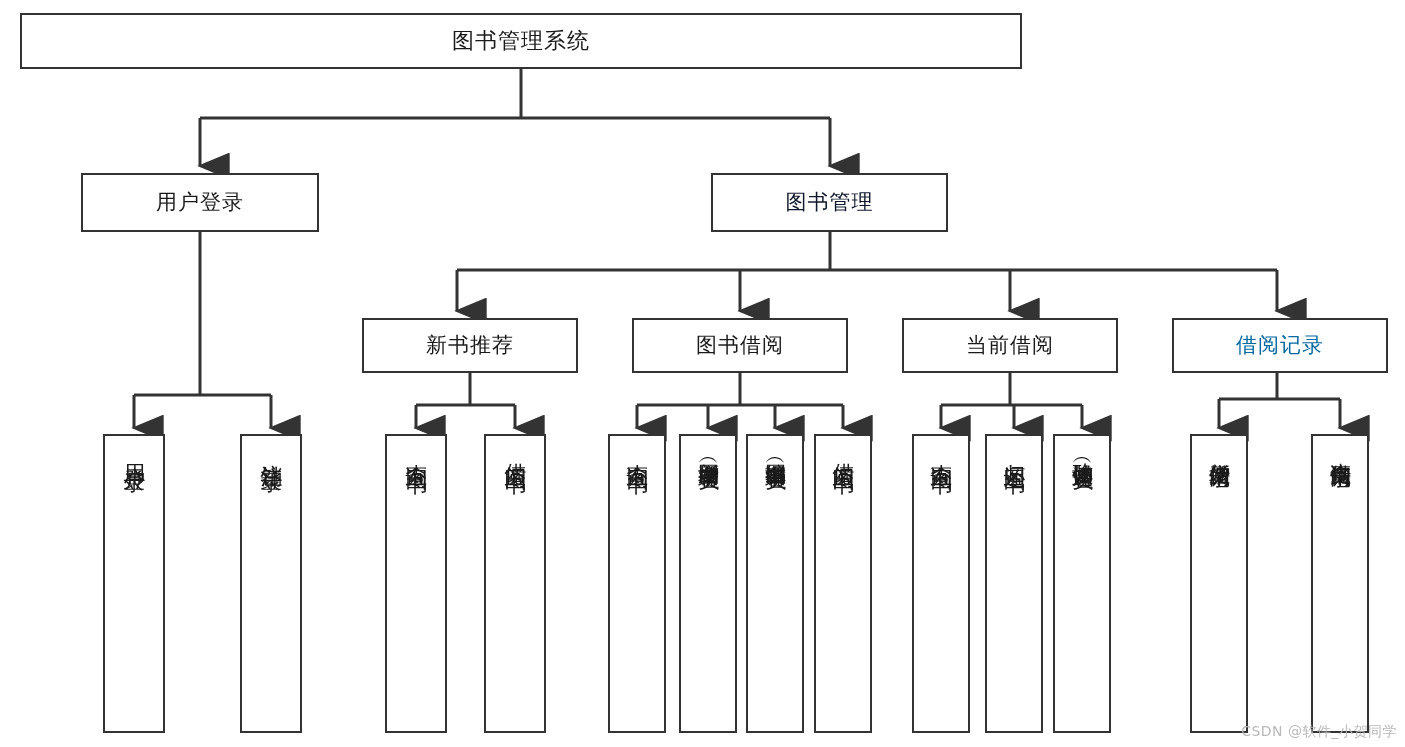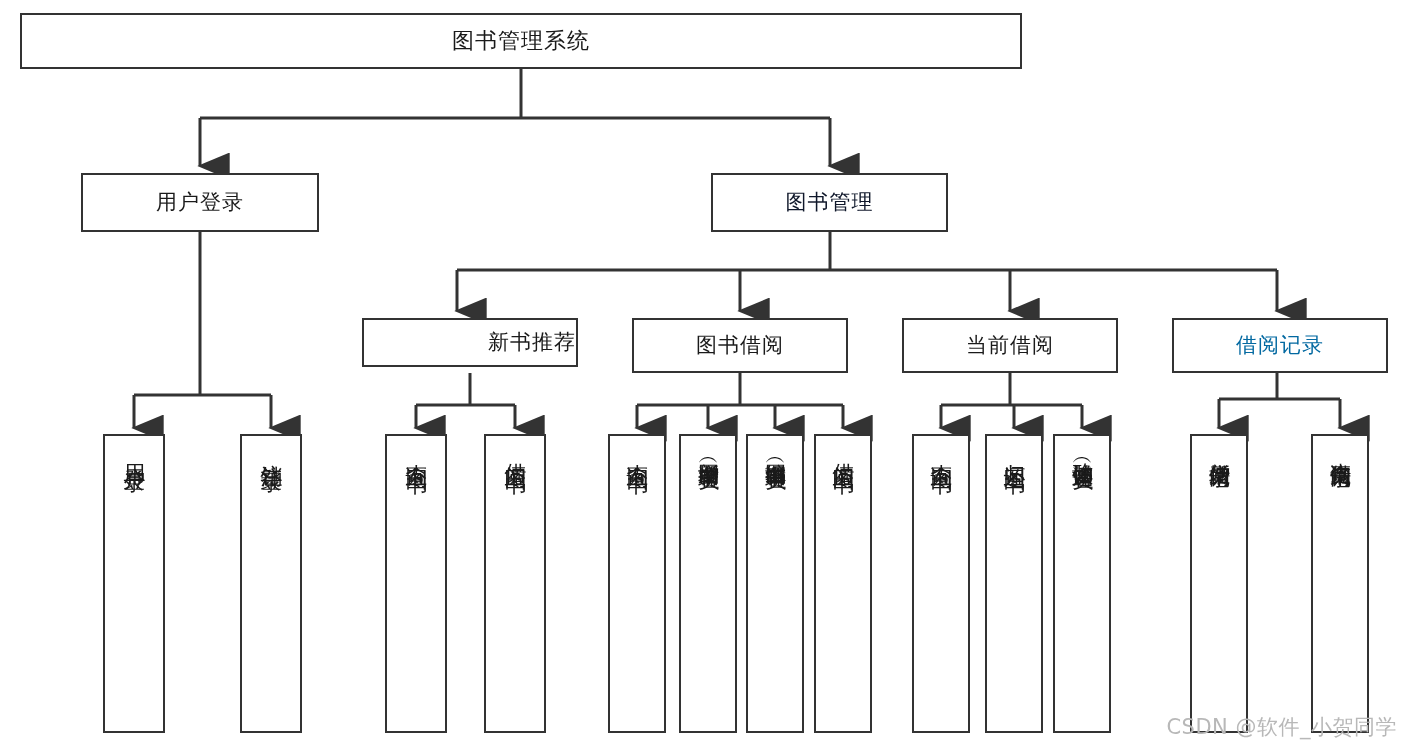--- a/index.html
+++ b/index.html
@@ -58,21 +58,21 @@
     color: #1a1a1a;
   }
   .vtext.tall {
     font-size: 21px;
     letter-spacing: 1px;
   }
   #watermark {
     position: absolute;
     right: 8px;
     bottom: 6px;
-    font-size: 21px;
+    font-size: 14px;
     color: #b8b8b8;
     letter-spacing: 0.5px;
     white-space: nowrap;
     font-family: "DejaVu Sans", "Liberation Sans", sans-serif;
   }
 </style>
 </head>
 <body>
 
 <div id="canvas" style="background: rgb(255, 255, 255);">
@@ -134,21 +134,21 @@
     <span>图书管理系统</span>
   </div>
 
   <div class="node horiz" id="node-l2-0" style="left: 81px; top: 173px; width: 238px; height: 59px; border-color: rgb(51, 51, 51); background: rgb(255, 255, 255); color: rgb(26, 26, 26);">
     <span>用户登录</span>
   </div>
   <div class="node horiz" id="node-l2-1" style="left: 711px; top: 173px; width: 237px; height: 59px; border-color: rgb(51, 51, 51); background: rgb(255, 255, 255); color: #0f172a;">
     <span>图书管理</span>
   </div>
 
-  <div class="node horiz" id="node-l3-0" style="left: 362px; top: 318px; width: 216px; height: 49px; border-color: rgb(51, 51, 51); background: rgb(255, 255, 255); color: rgb(26, 26, 26); justify-content: flex-end;">
+  <div class="node horiz" id="node-l3-0" style="left: 362px; top: 318px; width: 216px; height: 55px; border-color: rgb(51, 51, 51); background: rgb(255, 255, 255); color: rgb(26, 26, 26);">
     <span>新书推荐</span>
   </div>
   <div class="node horiz" id="node-l3-1" style="left: 632px; top: 318px; width: 216px; height: 55px; border-color: rgb(51, 51, 51); background: rgb(255, 255, 255); color: rgb(26, 26, 26);">
     <span>图书借阅</span>
   </div>
   <div class="node horiz" id="node-l3-2" style="left: 902px; top: 318px; width: 216px; height: 55px; border-color: rgb(51, 51, 51); background: rgb(255, 255, 255); color: rgb(26, 26, 26);">
     <span>当前借阅</span>
   </div>
   <div class="node horiz" id="node-l3-3" style="left: 1172px; top: 318px; width: 216px; height: 55px; border-color: rgb(51, 51, 51); background: rgb(255, 255, 255); color: #0369a1;">
     <span>借阅记录</span>

